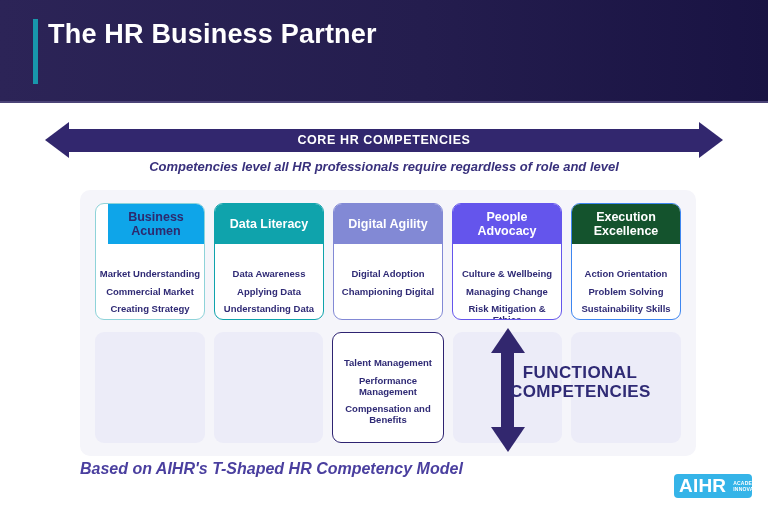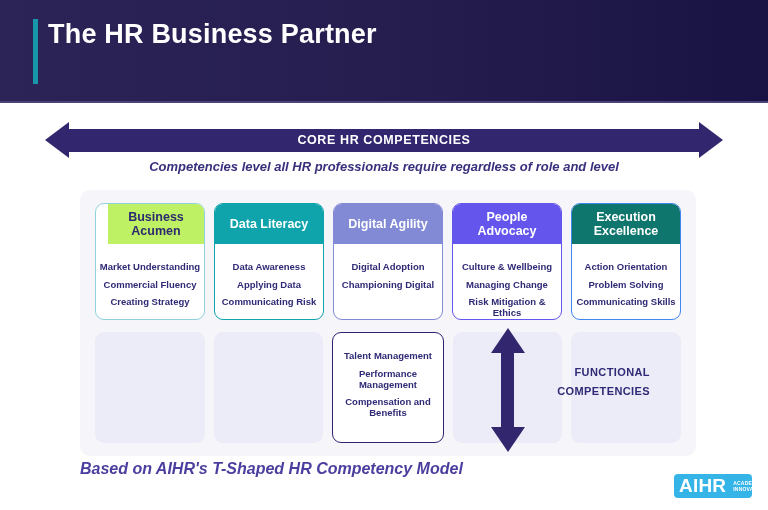--- a/index.html
+++ b/index.html
@@ -33,35 +33,35 @@
   .container { position:absolute; left:80px; top:190px; width:616px; height:266px;
                background:#f5f5fa; border-radius:10px; padding:13px 15px; }
   .row { display:flex; gap:9px; }
   .row1 { height:117px; margin-bottom:12px; }
   .row2 { height:111px; position:relative; }
   .card { flex:1; background:#ffffff; border:1.5px solid; border-radius:9px;
           overflow:hidden; display:flex; flex-direction:column; }
   .card-header { min-height:40px; display:flex; align-items:center; justify-content:center;
                  text-align:center; font-size:12.5px; font-weight:bold; line-height:14.5px;
                  padding:5px 6px; }
-  .card-body { flex:1; padding:17px 3px 4px 3px; text-align:center; }
+  .card-body { flex:1; padding:24px 3px 4px 3px; text-align:center; }
   .card-item { font-size:9.5px; font-weight:bold; line-height:11px; margin-bottom:6.5px; }
   .placeholder { flex:1; background:#ececf8; border-radius:9px; position:relative; }
 
   
   .v-arrow { position:absolute; left:50%; top:-4px; transform:translateX(-50%);
              display:flex; flex-direction:column; align-items:center; z-index:2; }
   .v-head-up   { width:0; height:0; border-left:17px solid transparent;
                  border-right:17px solid transparent; }
   .v-shaft     { width:13px; height:74px; }
   .v-head-down { width:0; height:0; border-left:17px solid transparent;
                  border-right:17px solid transparent; }
 
   .functional-label { position:absolute; left:430px; top:173px; width:140px;
-                      text-align:right; font-size:11px; font-weight:bold;
+                      text-align:center; font-size:17px; font-weight:bold;
                       line-height:19px; letter-spacing:0.4px; z-index:3; }
 
   
   .footnote { position:absolute; left:80px; top:460px; font-size:16px;
               font-weight:bold; font-style:italic; }
   .logo { position:absolute; left:674px; top:474px; width:78px; height:24px;
           border-radius:4px; display:flex; align-items:center; padding:0 5px; }
   .logo-brand { color:#ffffff; font-size:19px; font-weight:bold; letter-spacing:0.2px; }
   .logo-divider { width:1px; height:15px; background:#ffffff; margin:0 4px 0 3px; }
   .logo-tagline { color:#ffffff; font-size:5px; font-weight:bold; line-height:6px;
@@ -84,57 +84,57 @@
     <div class="bar" style="background: rgb(50, 39, 110);">
       <span class="banner-label">CORE HR COMPETENCIES</span>
     </div>
     <div class="tri-right" style="border-left: 24px solid rgb(50, 39, 110);"></div>
   </div>
   <div class="subtitle" style="color: rgb(56, 48, 124);">Competencies level all HR professionals require regardless of role and level</div>
 
   <div class="container">
     <div class="row row1" id="core-cards">
         <div class="card" style="border-color: rgb(142, 211, 217);">
-          <div class="card-header" style="background: #bef264; color: rgb(45, 42, 110); margin-left: 12px;">Business Acumen</div>
+          <div class="card-header" style="background: #0ea5e9; color: rgb(45, 42, 110); margin-left: 12px;">Business Acumen</div>
           <div class="card-body">
             <div class="card-item" style="color: rgb(47, 42, 117);">Market Understanding</div>
-            <div class="card-item" style="color: rgb(47, 42, 117);">Commercial Fluency</div>
+            <div class="card-item" style="color: rgb(47, 42, 117);">Commercial Market</div>
             <div class="card-item" style="color: rgb(47, 42, 117);">Creating Strategy</div>
           </div>
         </div>
         <div class="card" style="border-color: rgb(15, 163, 172);">
           <div class="card-header" style="background: rgb(15, 163, 172); color: rgb(255, 255, 255);">Data Literacy</div>
           <div class="card-body">
             <div class="card-item" style="color: rgb(47, 42, 117);">Data Awareness</div>
             <div class="card-item" style="color: rgb(47, 42, 117);">Applying Data</div>
-            <div class="card-item" style="color: rgb(47, 42, 117);">Communicating Risk</div>
+            <div class="card-item" style="color: rgb(47, 42, 117);">Understanding Data</div>
           </div>
         </div>
         <div class="card" style="border-color: rgb(130, 137, 213);">
           <div class="card-header" style="background: rgb(130, 137, 213); color: rgb(255, 255, 255);">Digital Agility</div>
           <div class="card-body">
             <div class="card-item" style="color: rgb(47, 42, 117);">Digital Adoption</div>
             <div class="card-item" style="color: rgb(47, 42, 117);">Championing Digital</div>
           </div>
         </div>
         <div class="card" style="border-color: rgb(100, 85, 236);">
           <div class="card-header" style="background: rgb(100, 85, 236); color: rgb(255, 255, 255);">People Advocacy</div>
           <div class="card-body">
             <div class="card-item" style="color: rgb(47, 42, 117);">Culture &amp; Wellbeing</div>
             <div class="card-item" style="color: rgb(47, 42, 117);">Managing Change</div>
             <div class="card-item" style="color: rgb(47, 42, 117);">Risk Mitigation &amp; Ethics</div>
             <div class="card-item" style="color: rgb(47, 42, 117);">Sustainability</div>
           </div>
         </div>
         <div class="card" style="border-color: rgb(62, 134, 240);">
-          <div class="card-header" style="background: #0f766e; color: rgb(255, 255, 255);">Execution Excellence</div>
+          <div class="card-header" style="background: #14532d; color: rgb(255, 255, 255);">Execution Excellence</div>
           <div class="card-body">
             <div class="card-item" style="color: rgb(47, 42, 117);">Action Orientation</div>
             <div class="card-item" style="color: rgb(47, 42, 117);">Problem Solving</div>
-            <div class="card-item" style="color: rgb(47, 42, 117);">Communicating Skills</div>
+            <div class="card-item" style="color: rgb(47, 42, 117);">Sustainability Skills</div>
           </div>
         </div>
       </div>
 
     <div class="row row2">
       <div class="placeholder"></div>
       <div class="placeholder"></div>
 
       <div class="card" id="specialist-card" style="border-color: rgb(46, 35, 113);">
         <div class="card-body" id="specialist-body">

